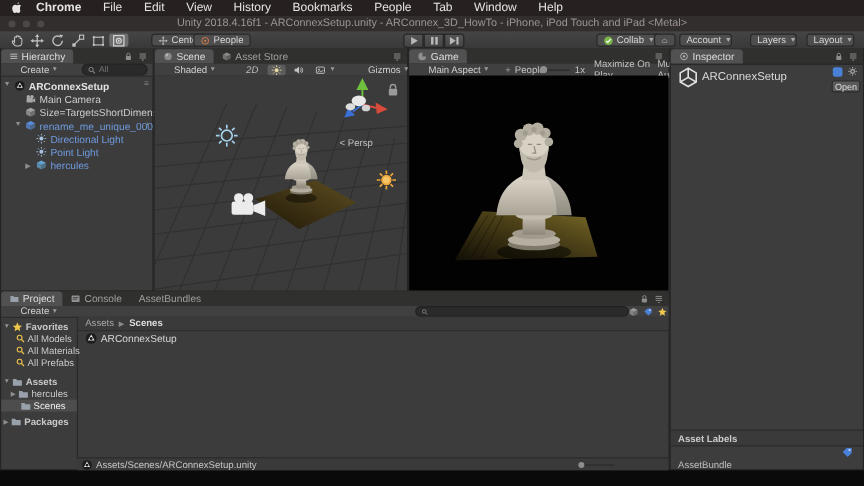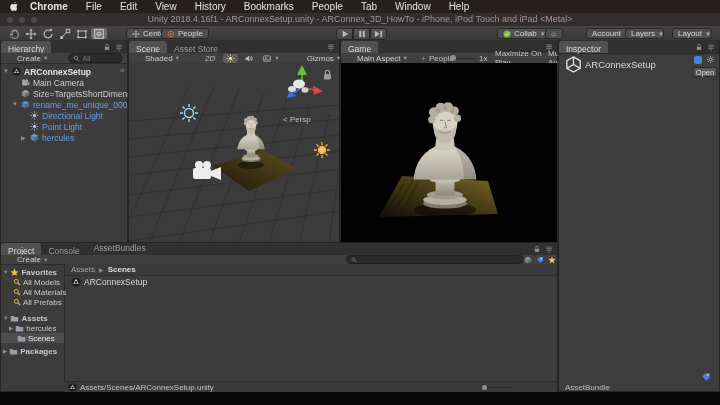--- a/index.html
+++ b/index.html
@@ -24,21 +24,21 @@
   .toolbtn.sel{background:#6d6d6d;}
   .pill{position:absolute;top:2px;height:11px;background:#4e4e4e;border:1px solid #292929;border-radius:3px;
         display:flex;align-items:center;gap:3px;padding:0 5px;font-size:8px;color:#d6d6d6;box-sizing:border-box;}
   .pill .dd{font-size:6px;color:#aaa;}
   .playbtn{position:absolute;top:1.5px;width:17px;height:12px;background:linear-gradient(#555,#444);
            border:1px solid #272727;display:flex;align-items:center;justify-content:center;box-sizing:border-box;}
   
   .panel{position:absolute;background:#3c3c3c;box-sizing:border-box;border:1px solid #242424;border-top:none;}
   .tabbar{position:absolute;left:0;right:0;top:0;height:13px;background:#30302f;border-bottom:1px solid #282828;
           display:flex;align-items:flex-end;font-size:8.5px;color:#9f9f9f;}
-  .tab{height:12px;padding:0 7px;display:flex;align-items:center;gap:3px;border-radius:3px 3px 0 0;white-space:nowrap;flex-direction:column;}
+  .tab{height:12px;padding:0 7px;display:flex;align-items:center;gap:3px;border-radius:3px 3px 0 0;white-space:nowrap;}
   .tab.active{background:#515151;color:#dcdcdc;}
   .tabicons{position:absolute;top:3px;display:flex;gap:4px;align-items:center;}
   .subbar{position:absolute;left:0;right:0;height:10px;background:#404040;border-bottom:1px solid #2c2c2c;
           display:flex;align-items:center;font-size:8px;color:#cfcfcf;}
   .flatdd{display:flex;align-items:center;gap:2px;padding:0 16px;white-space:nowrap;}
   .flatdd .dd{font-size:5.5px;color:#9a9a9a;}
   .search{height:8px;background:#2a2a2a;border:1px solid #222;border-radius:6px;display:flex;align-items:center;
           gap:2px;padding:0 4px;color:#777;font-size:7px;}
   .toggle{height:9px;border-radius:2px;display:flex;align-items:center;justify-content:center;padding:0 3px;font-style:italic;}
   .toggle.on{background:#5c5c5c;}
@@ -328,21 +328,21 @@
           <use href="#sym-check"></use>
         </svg>
       <span>Collab</span>
         <span class="dd">▼</span>
     </div>
     <div class="pill" style="left:545px;width:18px;justify-content:center">
       <svg class="i" width="11" height="8" viewBox="0 0 14 10" style="color:#bdbdbd">
           <use href="#sym-cloud"></use>
         </svg>
     </div>
-    <div class="pill" style="left:586px;width:44px;justify-content:space-between">
+    <div class="pill" style="left:566px;width:44px;justify-content:space-between">
       <span>Account</span>
         <span class="dd">▼</span>
     </div>
     <div class="pill" style="left:625px;width:39px;justify-content:space-between">
       <span>Layers</span>
         <span class="dd">▼</span>
     </div>
     <div class="pill" style="left:672px;width:40px;justify-content:space-between">
       <span>Layout</span>
         <span class="dd">▼</span>
@@ -591,20 +591,23 @@
         <use href="#sym-unitylogo"></use>
       </svg>
     <span id="insp-name">ARConnexSetup</span>
     <div class="abs" style="left:135px;top:16px;width:8px;height:8px;background:#4a80d8;border-radius:2px"></div>
     <svg class="i abs" style="left:147px;top:15px;color:#b0b0b0" width="9" height="9" viewBox="0 0 12 12">
         <use href="#sym-gear"></use>
       </svg>
     <div id="openbtn">
         <span>Open</span>
       </div>
+    <div id="assetlabels">
+        <span>Asset Labels</span>
+      </div>
     <svg class="i abs" style="left:142px;top:332px" width="10" height="10" viewBox="0 0 12 12">
         <use href="#sym-tag"></use>
       </svg>
     <span class="abs" style="left:6px;top:343px;font-size:8px;color:#bbb">AssetBundle</span>
     <div class="nonedd" style="left:56px;width:64px">
       <span>None</span>
         <span style="font-size:5.5px;color:#999">▼</span>
     </div>
     <div class="nonedd" style="left:124px;width:34px">
       <span>None</span>

